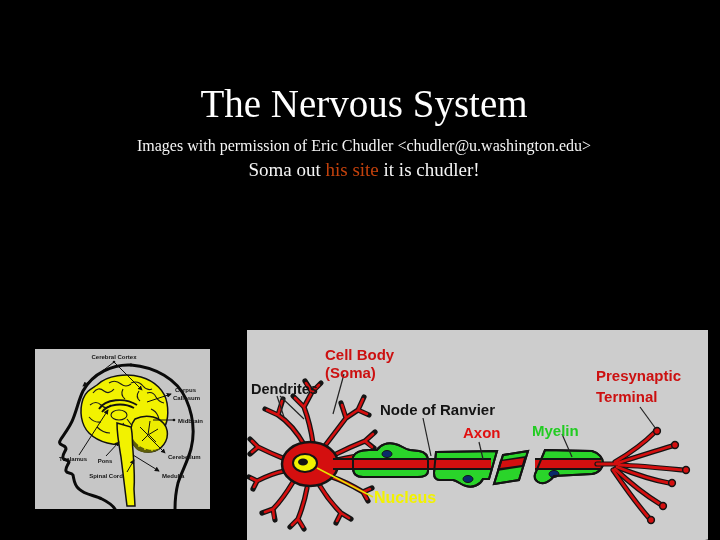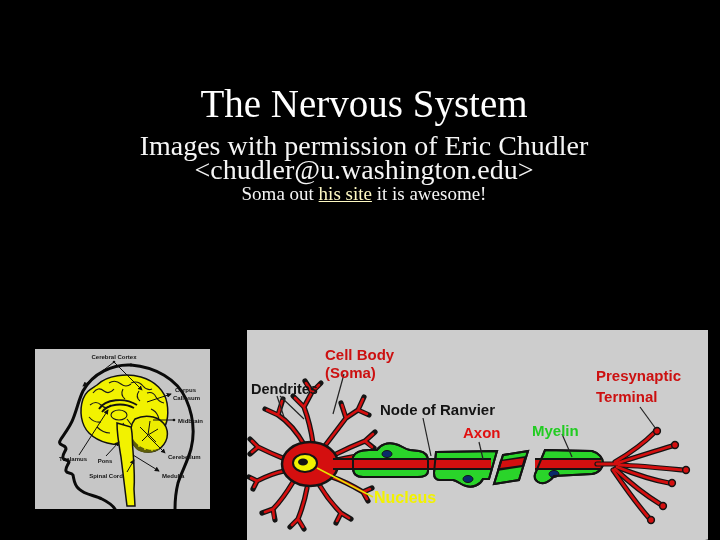--- a/index.html
+++ b/index.html
@@ -2,37 +2,37 @@
 <html><head>
 <meta charset="utf-8">
 <style>
   html,body{margin:0;padding:0;background:#000;}
   .slide{
     position:relative;width:720px;height:540px;background:#000000;
     overflow:hidden;font-family:"Liberation Serif",serif;border-radius:15px;
   }
   .title-block{position:absolute;left:18px;right:10px;top:82px;text-align:center;color:#ffffff;}
   .title-block h1{margin:0;font-size:39px;font-weight:400;line-height:44px;color:#ffffff;}
-  .credit{margin:8px 0 0 0;font-size:28px;line-height:24px;color:#f5f5f5;}
+  .credit{margin:8px 0 0 0;font-size:16px;line-height:24px;color:#f5f5f5;}
   .check{margin:0;font-size:19px;line-height:24px;color:#f5f5f5;}
-  a.site-link{color:#fef9c3;text-decoration:underline;cursor:pointer;}
+  a.site-link{color:#c2410c;cursor:pointer;}
   .brain-fig{position:absolute;left:35px;top:349px;width:175px;height:160px;}
   .neuron-fig{position:absolute;left:247px;top:330px;width:461px;height:210px;}
   .brain-fig svg,.neuron-fig svg{display:block;width:100%;height:100%;}
   svg text{font-family:"Liberation Sans",sans-serif;font-weight:bold;}
 </style>
 </head>
 <body>
 
 <div class="slide">
 
   <div class="title-block">
     <h1>The Nervous System</h1>
     <p class="credit">Images with permission of  Eric Chudler &lt;chudler@u.washington.edu&gt;</p>
-    <p class="check"><span>Soma out </span><a class="site-link">his site</a><span> it is awesome!</span></p>
+    <p class="check"><span>Soma out </span><a class="site-link">his site</a><span> it is chudler!</span></p>
   </div>
 
   <div class="brain-fig">
     <svg viewBox="0 0 175 160">
       <defs>
         <marker id="arr" viewBox="0 0 6 6" refX="5" refY="3" markerWidth="5" markerHeight="5" orient="auto">
           <path d="M0,0 L6,3 L0,6 Z" fill="#111"></path>
         </marker>
       </defs>
       <rect width="175" height="160" fill="#c6c6c6"></rect>

